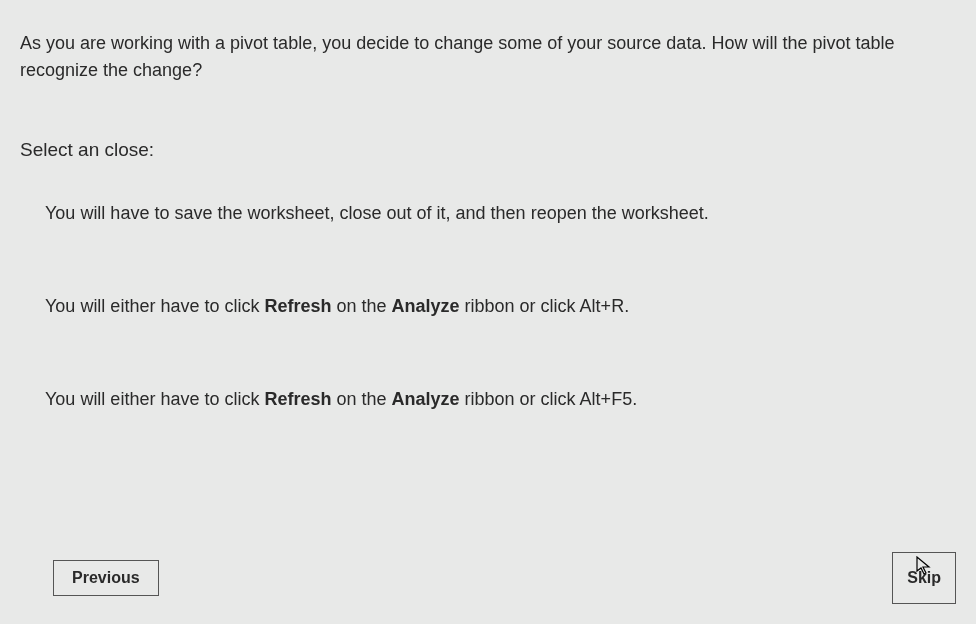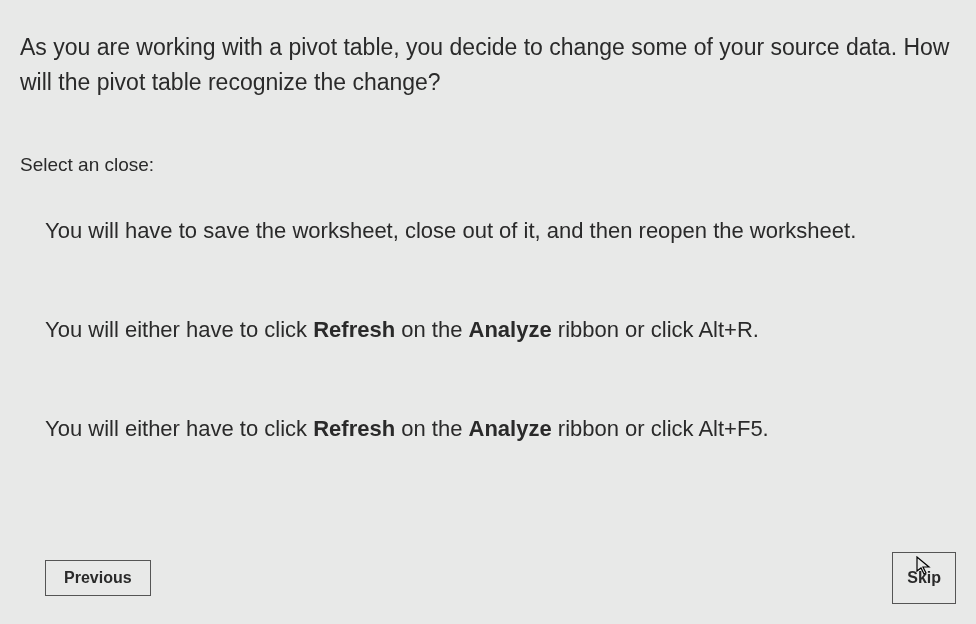--- a/index.html
+++ b/index.html
@@ -13,47 +13,47 @@
     background: #e8e9e8;
     font-family: "Segoe UI", Arial, sans-serif;
     color: #2a2a2a;
     position: relative;
     overflow: hidden;
   }
   .content {
     padding: 30px 20px 0 20px;
   }
   .question-text {
-    font-size: 23px;
+    font-size: 18px;
     line-height: 1.5;
     color: #2a2a2a;
     margin-bottom: 55px;
   }
   .prompt {
     font-size: 19px;
     color: #2a2a2a;
     margin-bottom: 40px;
   }
   .answers {
     padding-left: 25px;
   }
   .answer {
-    font-size: 22px;
+    font-size: 18px;
     color: #2a2a2a;
     margin-bottom: 68px;
     cursor: pointer;
     line-height: 1.4;
   }
   .answer b {
     font-weight: 700;
   }
   .nav {
     position: absolute;
     bottom: 20px;
-    left: 0;
+    left: 8px;
     right: 0;
     padding: 0 20px 0 45px;
     display: flex;
     justify-content: space-between;
     align-items: center;
     gap: 20px;
   }
   .btn {
     border: 1px solid #555;
     background: transparent;

